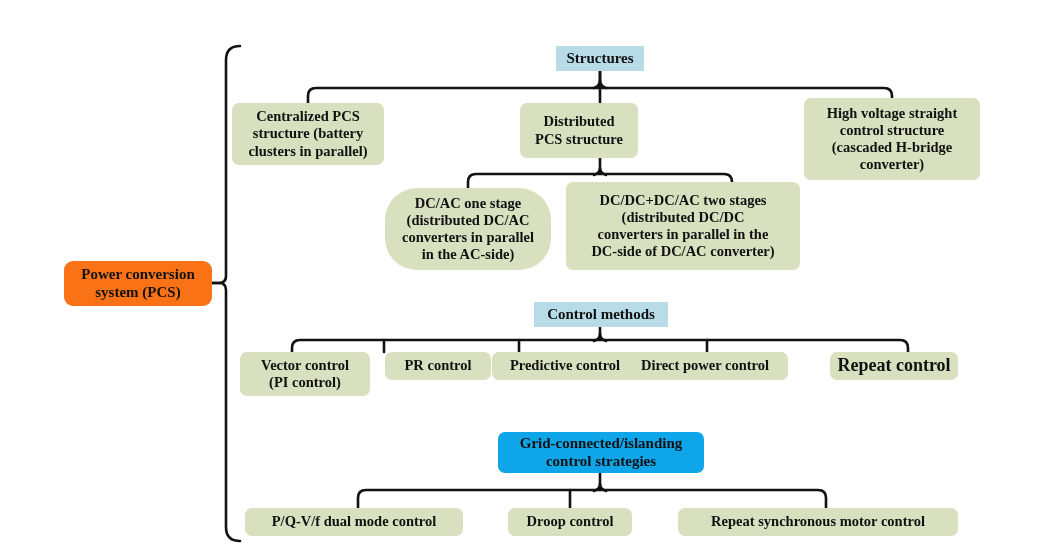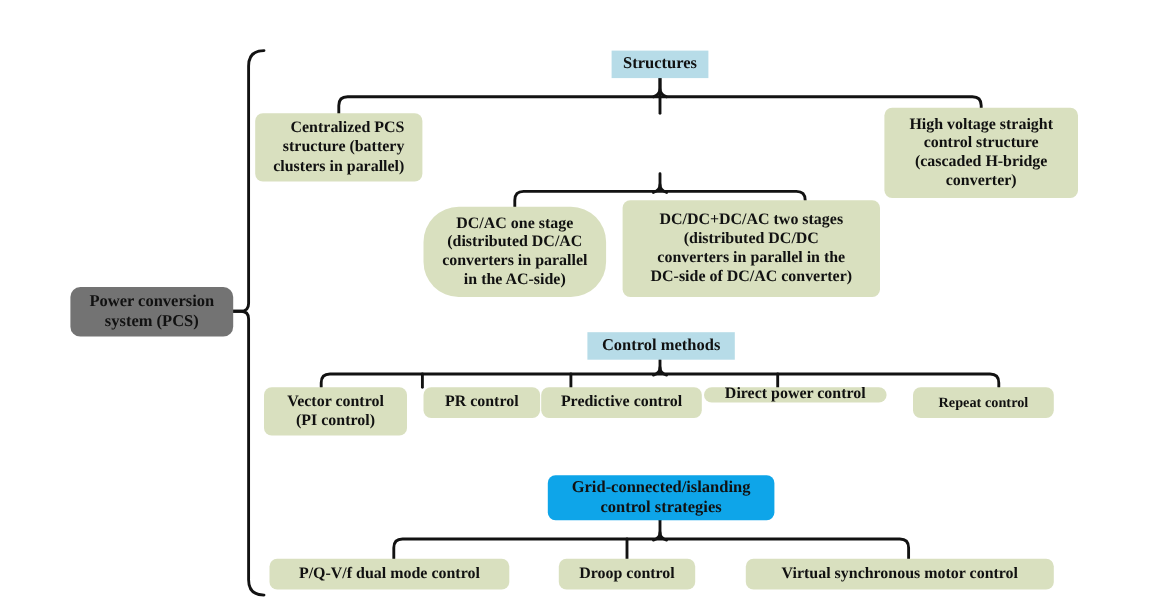--- a/index.html
+++ b/index.html
@@ -17,21 +17,21 @@
     font-weight:bold;
     color:#111111;
     line-height:1.18;
     white-space:pre-line;
     z-index:3;
     font-family:Liberation Serif, serif;
   }
   .green{background:#d9e0bf;border-radius:7px;}
   .blue{background:#b7dce8;border-radius:0;}
   .blue-round{background:#0ea5e9;border-radius:7px;}
-  .pink{background:#737373;border-radius:9px;}
+  .pink{background:#f97316;border-radius:9px;}
 </style>
 </head>
 <body>
 
 <div id="stage">
 
   <svg id="wires" viewBox="0 0 1050 559" xmlns="http://www.w3.org/2000/svg">
     <g fill="none" stroke="#121212" stroke-width="2.6" stroke-linecap="round" stroke-linejoin="round">
 
       <path d="M212,283 L219,283 Q226,283 226,276 L226,60 Q226,46 240,46"></path>
@@ -60,24 +60,26 @@
       <path d="M358,508 L358,498 Q358,490 366,490 L818,490 Q826,490 826,498 L826,508"></path>
       <path d="M570,508 L570,490"></path>
     </g>
   </svg>
 
   <div class="node pink" style="left:64px;top:261px;width:148px;height:45px;font-size:15px;">Power conversion
 system (PCS)</div>
 
   <div class="node blue" style="left:556px;top:46px;width:88px;height:25px;font-size:15px;">Structures</div>
 
-  <div class="node green" style="left:232px;top:103px;width:152px;height:62px;font-size:14.5px;text-align:right;">Centralized PCS
+  <div class="node green" style="left:232px;top:103px;width:152px;height:62px;font-size:14.5px;">Centralized PCS
 structure (battery
 clusters in parallel)</div>
 
+  <div class="node green" style="left:520px;top:103px;width:118px;height:55px;font-size:14.5px;">Distributed
+PCS structure</div>
 
   <div class="node green" style="left:804px;top:98px;width:176px;height:82px;font-size:14.5px;">High voltage straight
 control structure
 (cascaded H-bridge
 converter)</div>
 
   <div class="node green" style="left:385px;top:188px;width:166px;height:82px;font-size:14.5px;border-radius:32px;">DC/AC one stage
 (distributed DC/AC
 converters in parallel
 in the AC-side)</div>
@@ -89,26 +91,26 @@
 
   <div class="node blue" style="left:534px;top:302px;width:134px;height:25px;font-size:15px;">Control methods</div>
 
   <div class="node green" style="left:240px;top:352px;width:130px;height:44px;font-size:14.5px;">Vector control
 (PI control)</div>
 
   <div class="node green" style="left:385px;top:352px;width:106px;height:28px;font-size:14.5px;">PR control</div>
 
   <div class="node green" style="left:492px;top:352px;width:146px;height:28px;font-size:14.5px;">Predictive control</div>
 
-  <div class="node green" style="left:640px;top:352px;width:166px;height:14px;font-size:14.5px;">Direct power control</div>
+  <div class="node green" style="left:622px;top:352px;width:166px;height:28px;font-size:14.5px;">Direct power control</div>
 
-  <div class="node green" style="left:830px;top:352px;width:128px;height:28px;font-size:13px;">Repeat control</div>
+  <div class="node green" style="left:830px;top:352px;width:128px;height:28px;font-size:18px;">Repeat control</div>
 
   <div class="node blue-round" style="left:498px;top:432px;width:206px;height:41px;font-size:15px;">Grid-connected/islanding
 control strategies</div>
 
   <div class="node green" style="left:245px;top:508px;width:218px;height:28px;font-size:14.5px;">P/Q-V/f dual mode control</div>
 
   <div class="node green" style="left:508px;top:508px;width:124px;height:28px;font-size:14.5px;">Droop control</div>
 
-  <div class="node green" style="left:678px;top:508px;width:280px;height:28px;font-size:14.5px;">Virtual synchronous motor control</div>
+  <div class="node green" style="left:678px;top:508px;width:280px;height:28px;font-size:14.5px;">Repeat synchronous motor control</div>
 
 </div>
 
 </body></html>

